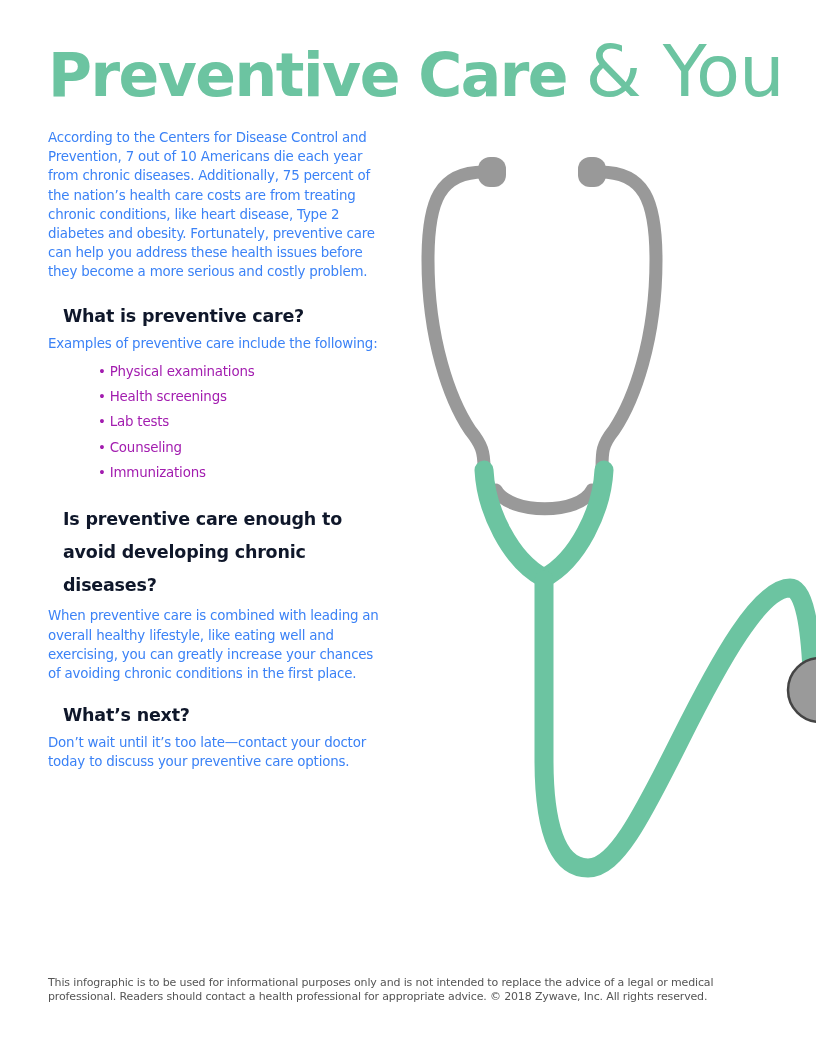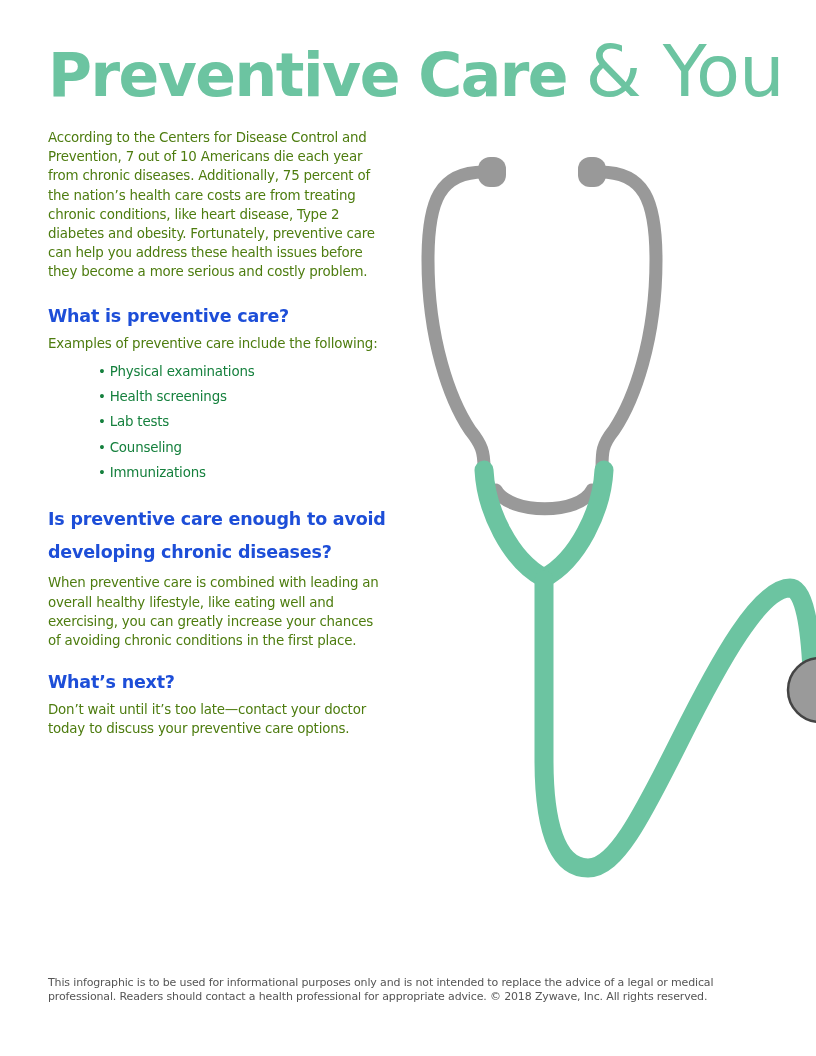--- a/index.html
+++ b/index.html
@@ -1,26 +1,26 @@
 <!DOCTYPE html>
 <html><head>
   <meta charset="utf-8">
   <style>
     html, body { margin: 0; padding: 0; background: #ffffff; }
     body { width: 816px; height: 1056px; position: relative; overflow: hidden; font-family: "DejaVu Sans", sans-serif; color: #333333; }
     .title { position: absolute; left: 48px; top: 36px; font-size: 60px; line-height: 70px; color: #6cc4a1; white-space: nowrap; letter-spacing: -0.5px; }
     .title .bold { font-weight: bold; letter-spacing: -1.5px; }
     .title .light { font-weight: normal; font-family: "DejaVu Sans", sans-serif; font-size: 72px; letter-spacing: -1px; }
     .col { position: absolute; left: 48px; top: 128px; width: 340px; }
-    p { margin: 0; font-size: 13.4px; line-height: 19.2px; color: #4d7c0f; letter-spacing: -0.2px; }
-    h2 { margin: 0; color: #1d4ed8; font-size: 17.5px; line-height: 24px; font-weight: bold; letter-spacing: -0.2px; }
+    p { margin: 0; font-size: 13.4px; line-height: 19.2px; color: #3b82f6; letter-spacing: -0.2px; }
+    h2 { margin: 15px; color: #0f172a; font-size: 17.5px; line-height: 24px; font-weight: bold; letter-spacing: -0.2px; }
     .intro { margin-bottom: 22px; }
     .h-what { margin-bottom: 6px; }
     ul { list-style: none; margin: 6px 0 0 0; padding: 0 0 0 50px; }
-    li { font-size: 13.4px; line-height: 25.3px; color: #15803d; letter-spacing: -0.2px; }
+    li { font-size: 13.4px; line-height: 25.3px; color: #a21caf; letter-spacing: -0.2px; }
     li::before { content: "\2022"; margin-right: 4px; }
     .h-is { margin-top: 18px; margin-bottom: 4px; line-height: 33px; }
     .h-next { margin-top: 20px; margin-bottom: 6px; }
     .footer { position: absolute; left: 48px; top: 976px; width: 690px; font-size: 11px; line-height: 14px; color: #555; letter-spacing: -0.15px; }
     .steth { position: absolute; left: 0; top: 0; }
   </style>
 </head>
 <body>
 
 <div class="title">

